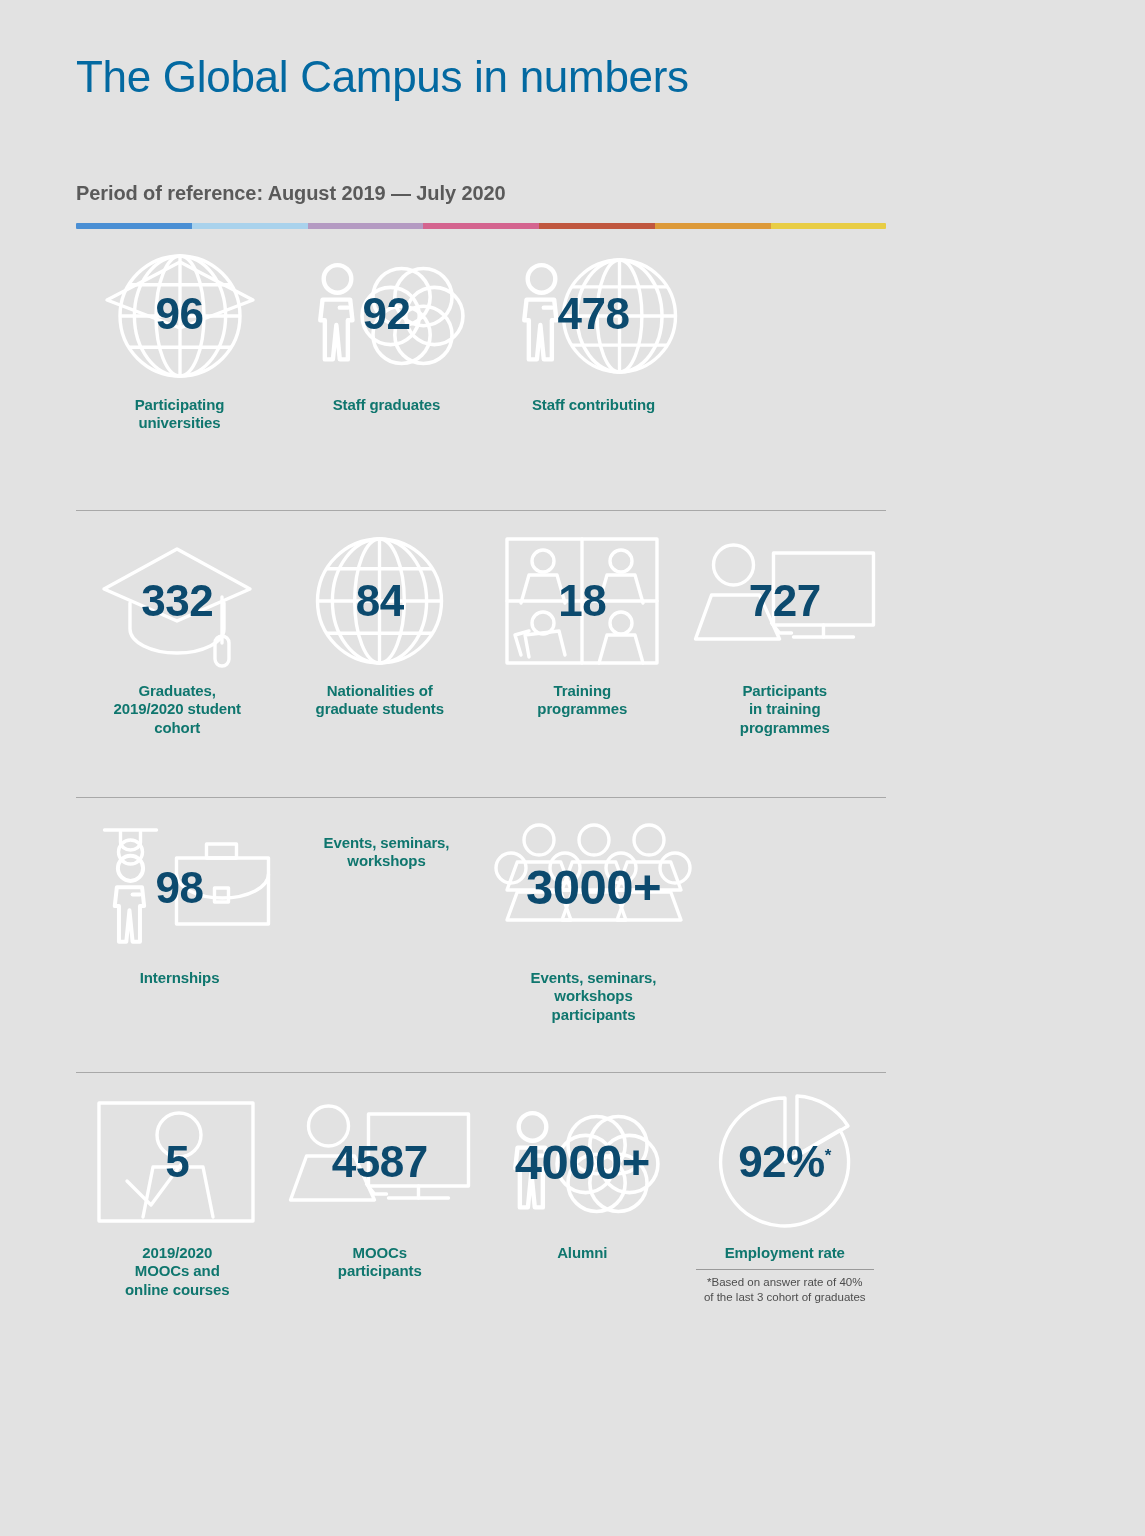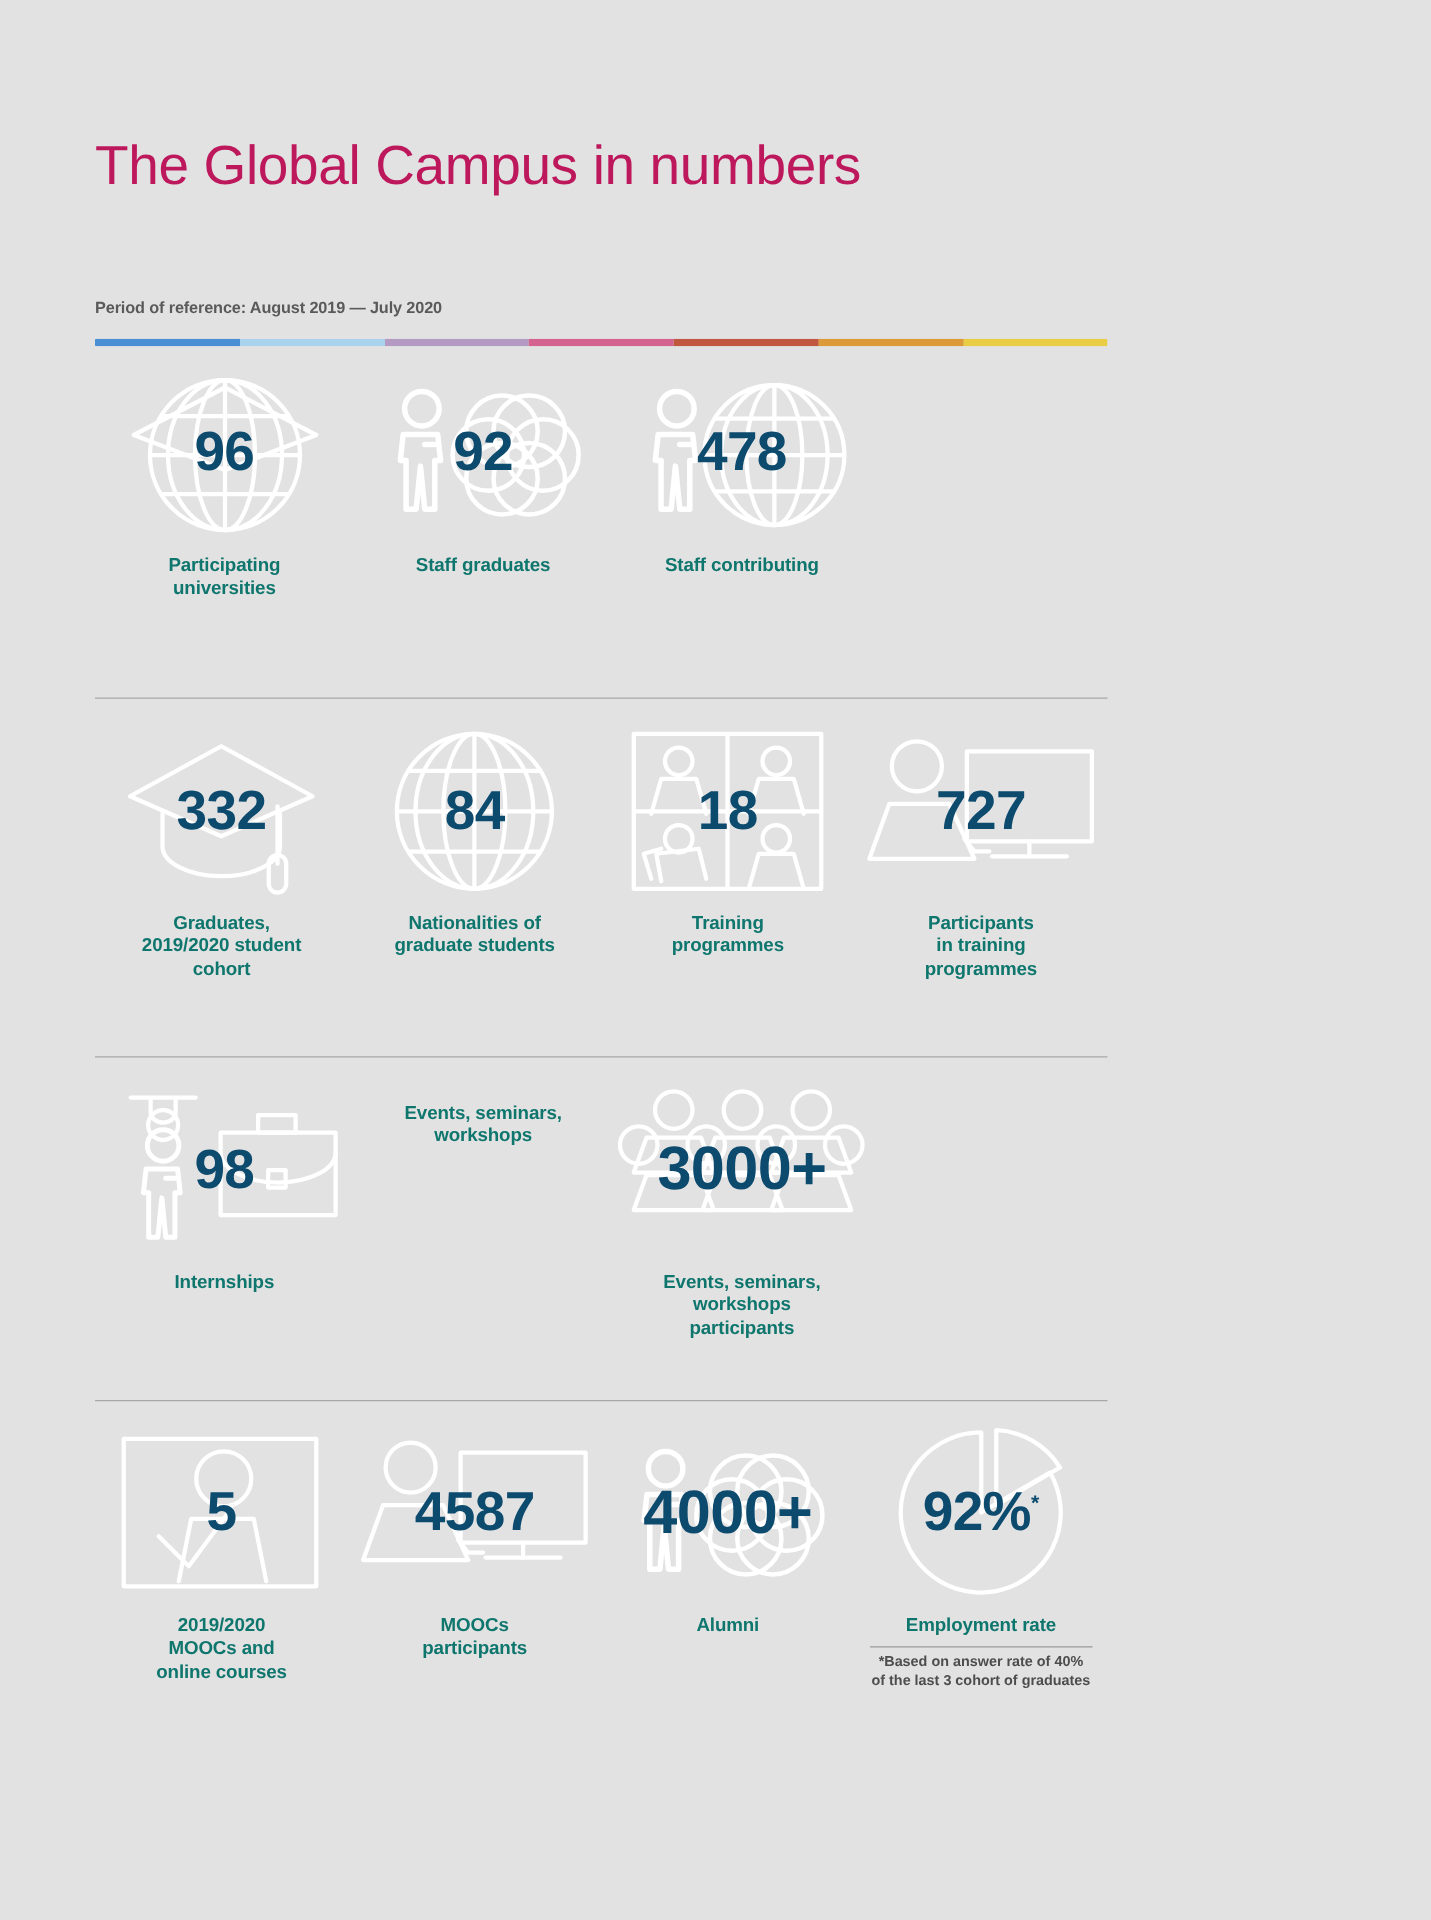--- a/index.html
+++ b/index.html
@@ -25,28 +25,28 @@
     position: absolute;
     left: 76px;
     top: 0;
     width: 812px;
   }
 
   
   .title {
     font-size: 44px;
     font-weight: 300;
-    color: #be185d;
+    color: #0369a1;
     letter-spacing: -0.3px;
     margin: 0;
-    padding-top: 108px;
+    padding-top: 52px;
     line-height: 1.15;
   }
   .period {
-    font-size: 13px;
+    font-size: 20px;
     font-weight: 700;
     color: #5a5a5a;
     margin: 0;
     padding-top: 79px;
     letter-spacing: -0.1px;
   }
 
   
   .rainbow {
     display: flex;
@@ -125,21 +125,21 @@
     max-width: 196px;
   }
   .footnote-rule {
     margin-top: 7px;
     width: 178px;
     border-top: 1px solid #9a9a9a;
   }
   .footnote {
     margin-top: 5px;
     font-size: 11.5px;
-    font-weight: 700;
+    font-weight: 400;
     color: #4d4d4d;
     text-align: center;
     line-height: 1.28;
     max-width: 184px;
   }
 </style>
 </head>
 <body>
 
 <div class="page">

